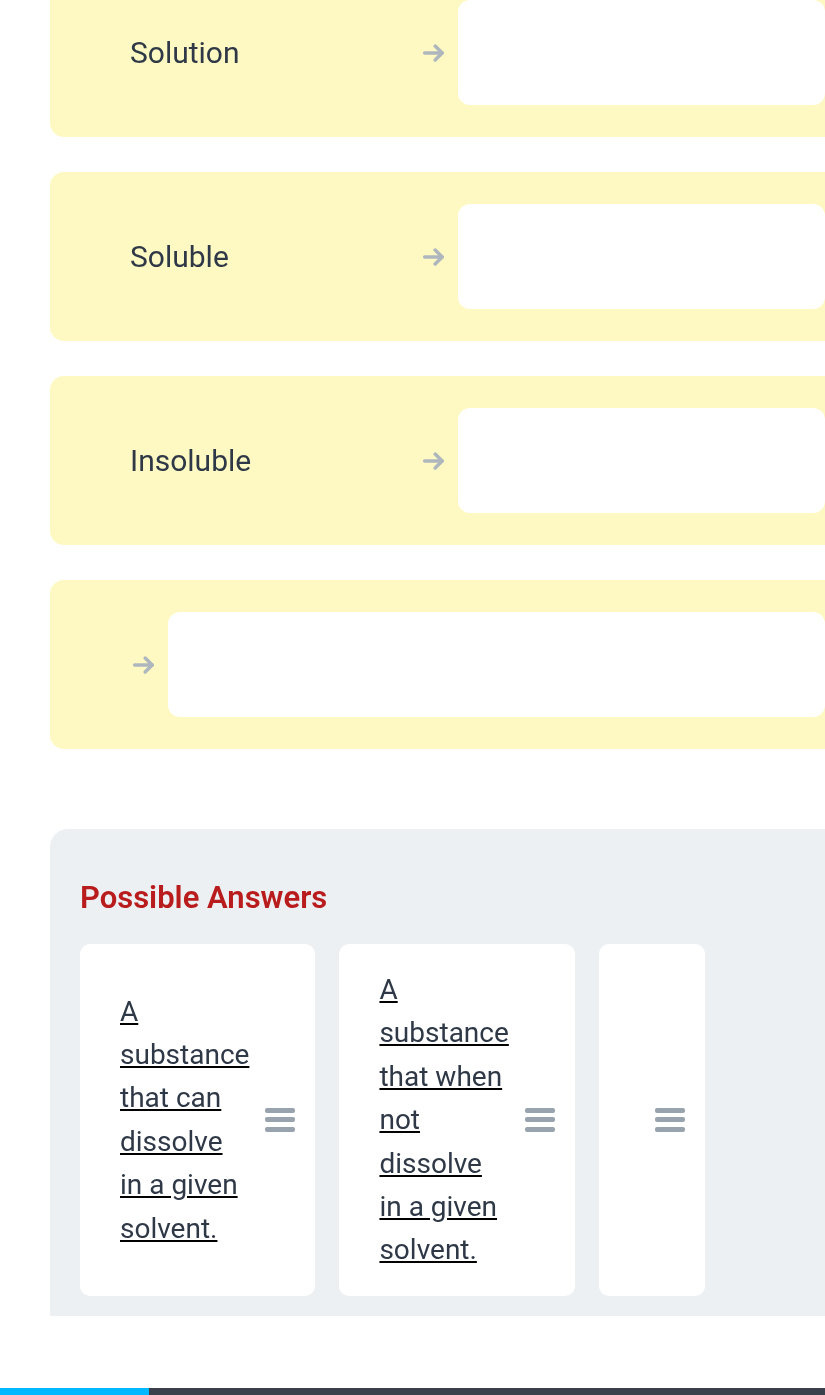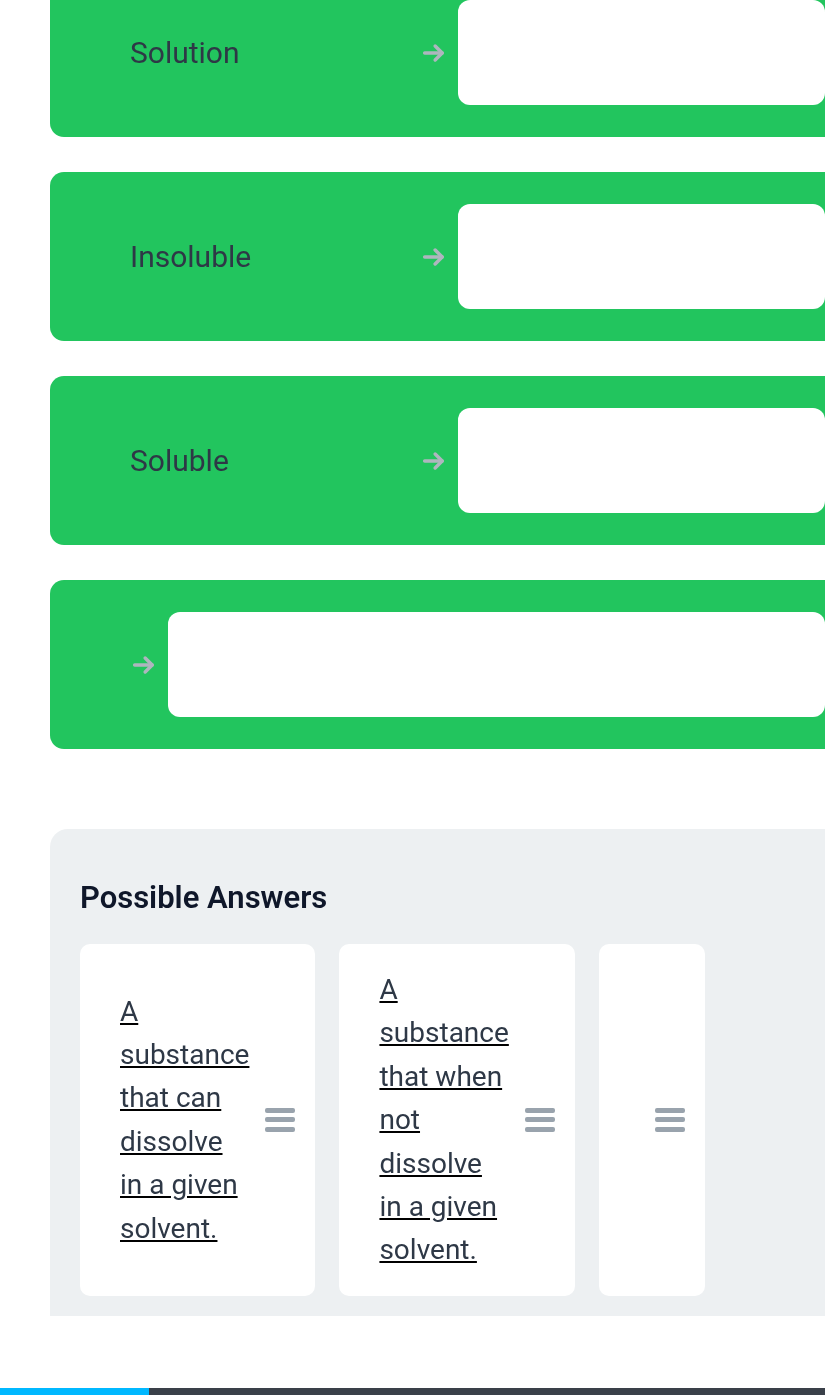--- a/index.html
+++ b/index.html
@@ -13,21 +13,21 @@
       width: 825px;
       height: 1395px;
       position: relative;
       overflow: hidden;
     }
     .container {
       padding-left: 50px;
       padding-right: 0;
     }
     .match-row {
-      background: #22c55e;
+      background: #fef9c3;
       border-radius: 14px 0 0 14px;
       margin-bottom: 35px;
       display: flex;
       align-items: center;
       padding: 32px 0 32px 80px;
       position: relative;
     }
     .match-row.first {
       border-radius: 0 0 0 14px;
       padding-top: 0;
@@ -59,21 +59,21 @@
     }
     .answers-section {
       background: #edf0f2;
       border-radius: 18px 0 0 0;
       margin-top: 80px;
       padding: 50px 35px 20px 30px;
     }
     .answers-title {
       font-size: 31px;
       font-weight: 600;
-      color: #0f172a;
+      color: #b91c1c;
       margin-bottom: 28px;
     }
     .answers-grid {
       display: grid;
       grid-template-columns: 1fr 1fr 1fr 1fr;
       gap: 24px;
       text-decoration: underline;
     }
     .answer-card {
       background: #ffffff;
@@ -131,32 +131,32 @@
     <div class="arrow-icon">
       <svg viewBox="0 0 24 24" fill="none" stroke="#aeb6be" stroke-width="3" stroke-linecap="round" stroke-linejoin="round">
         <line x1="4" y1="12" x2="19" y2="12"></line>
         <polyline points="13 6 19 12 13 18"></polyline>
       </svg>
     </div>
     <div class="drop-zone"></div>
   </div>
 
   <div class="match-row">
+    <div class="term-label">Soluble</div>
+    <div class="arrow-icon">
+      <svg viewBox="0 0 24 24" fill="none" stroke="#aeb6be" stroke-width="3" stroke-linecap="round" stroke-linejoin="round">
+        <line x1="4" y1="12" x2="19" y2="12"></line>
+        <polyline points="13 6 19 12 13 18"></polyline>
+      </svg>
+    </div>
+    <div class="drop-zone"></div>
+  </div>
+
+  <div class="match-row">
     <div class="term-label">Insoluble</div>
-    <div class="arrow-icon">
-      <svg viewBox="0 0 24 24" fill="none" stroke="#aeb6be" stroke-width="3" stroke-linecap="round" stroke-linejoin="round">
-        <line x1="4" y1="12" x2="19" y2="12"></line>
-        <polyline points="13 6 19 12 13 18"></polyline>
-      </svg>
-    </div>
-    <div class="drop-zone"></div>
-  </div>
-
-  <div class="match-row">
-    <div class="term-label">Soluble</div>
     <div class="arrow-icon">
       <svg viewBox="0 0 24 24" fill="none" stroke="#aeb6be" stroke-width="3" stroke-linecap="round" stroke-linejoin="round">
         <line x1="4" y1="12" x2="19" y2="12"></line>
         <polyline points="13 6 19 12 13 18"></polyline>
       </svg>
     </div>
     <div class="drop-zone"></div>
   </div>
 
   <div class="match-row">

